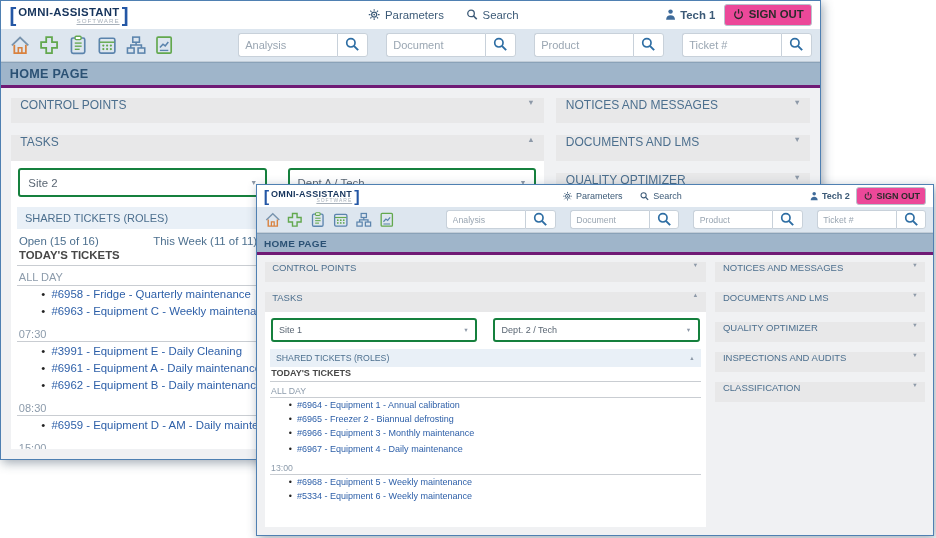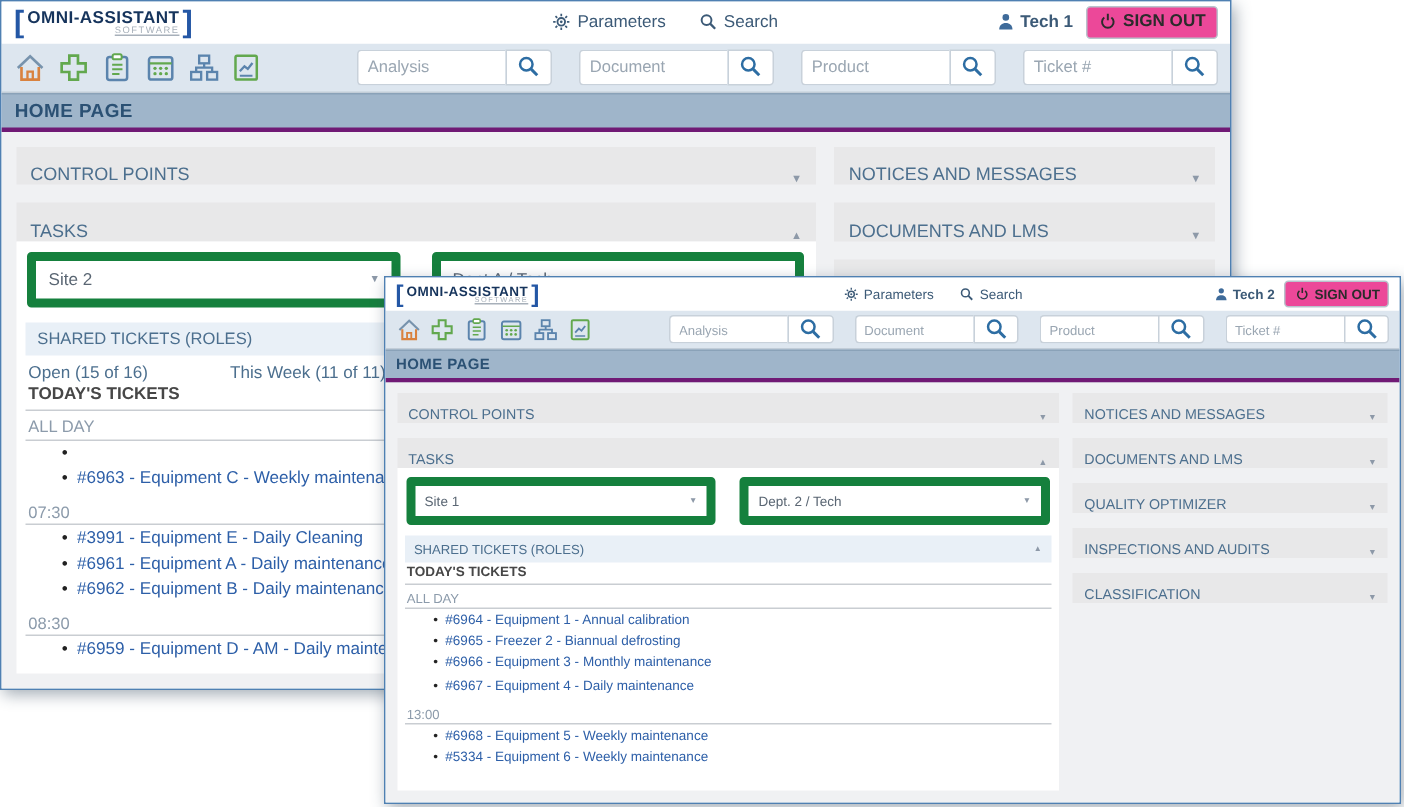--- a/index.html
+++ b/index.html
@@ -45,28 +45,28 @@
 
   
   .homebar { background:#9fb5ca; border-top:1px solid #8aa2b8; border-bottom:3px solid #701a75;
     color:#2b5174; font-weight:bold; padding:0.32em 0.7em; letter-spacing:0.3px; flex:0 0 auto; font-size:1.05em; }
 
   
   .content { flex:1; background:#f0f1f3; padding:0.8em; display:flex; gap:1em; overflow:hidden; min-height:0; }
   .col-left { flex:2.1; display:flex; flex-direction:column; min-width:0; }
   .col-right { flex:1; display:flex; flex-direction:column; min-width:0; }
 
-  .panel-header { background:#e8e8e9; color:#4c6f8e; display:flex; justify-content:space-between; align-items:flex-end;
+  .panel-header { background:#e8e8e9; color:#4c6f8e; display:flex; justify-content:space-between; align-items:flex-start;
     padding:0 0.8em; height:2.1em; flex:0 0 auto; cursor:pointer; }
   .mb { margin-bottom:1.05em; }
   .tri { color:#8d99a8; font-size:0.62em; }
 
   .tasks-body { background:#fff; display:flex; flex-direction:column; flex:1; padding:0.15em 0.55em 0.45em; min-height:0; overflow:hidden; }
   .selects-row { display:flex; gap:1.7em; margin:0.5em 0.1em 0.8em; }
-  .select-box { flex:1; border:6px solid #15803d; border-radius:3px; background:#fff; height:2.15em;
+  .select-box { flex:1; border:2px solid #15803d; border-radius:3px; background:#fff; height:2.15em;
     display:flex; align-items:center; justify-content:space-between; padding:0 0.7em; color:#5a6673; font-size:0.95em; cursor:pointer; }
   .subheader { background:#e9f0f7; color:#4c6f8e; display:flex; justify-content:space-between; align-items:center;
     padding:0 0.7em; height:2em; font-size:0.92em; flex:0 0 auto; cursor:pointer; }
   .stats-row { display:flex; padding:0.55em 0.15em 0.1em; color:#4c6f8e; font-size:0.95em; }
   .stat { width:26%; }
   .stat.muted { color:#b3bcc6; }
   .today-label { font-weight:bold; color:#474747; padding:0.12em 0.15em 0.3em; border-bottom:1px solid #c9cdd2; font-size:0.95em; }
   .time-label { color:#8c9bab; padding:0.5em 0.15em 0.12em; border-bottom:1px solid #c9cdd2; font-size:0.92em; }
   .ticket-row { display:flex; align-items:baseline; gap:0.55em; padding:0.22em 0.6em 0.22em 2.1em; font-size:0.95em; }
   .bullet { color:#222; }
@@ -264,20 +264,21 @@
           <span class="stat">Open (15 of 16)</span>
           <span class="stat">This Week (11 of 11)</span>
         </div>
         <div class="today-label">TODAY'S TICKETS</div>
 
         <div>
           <div class="time-label">ALL DAY</div>
           <div class="group-pad">
             <div class="ticket-row">
                 <span class="bullet">•</span>
+                <a class="ticket-link">#6958 - Fridge - Quarterly maintenance</a>
               </div>
             <div class="ticket-row">
                 <span class="bullet">•</span>
                 <a class="ticket-link">#6963 - Equipment C - Weekly maintenance</a>
               </div>
           </div>
         </div>
         <div>
           <div class="time-label">07:30</div>
           <div class="group-pad">

